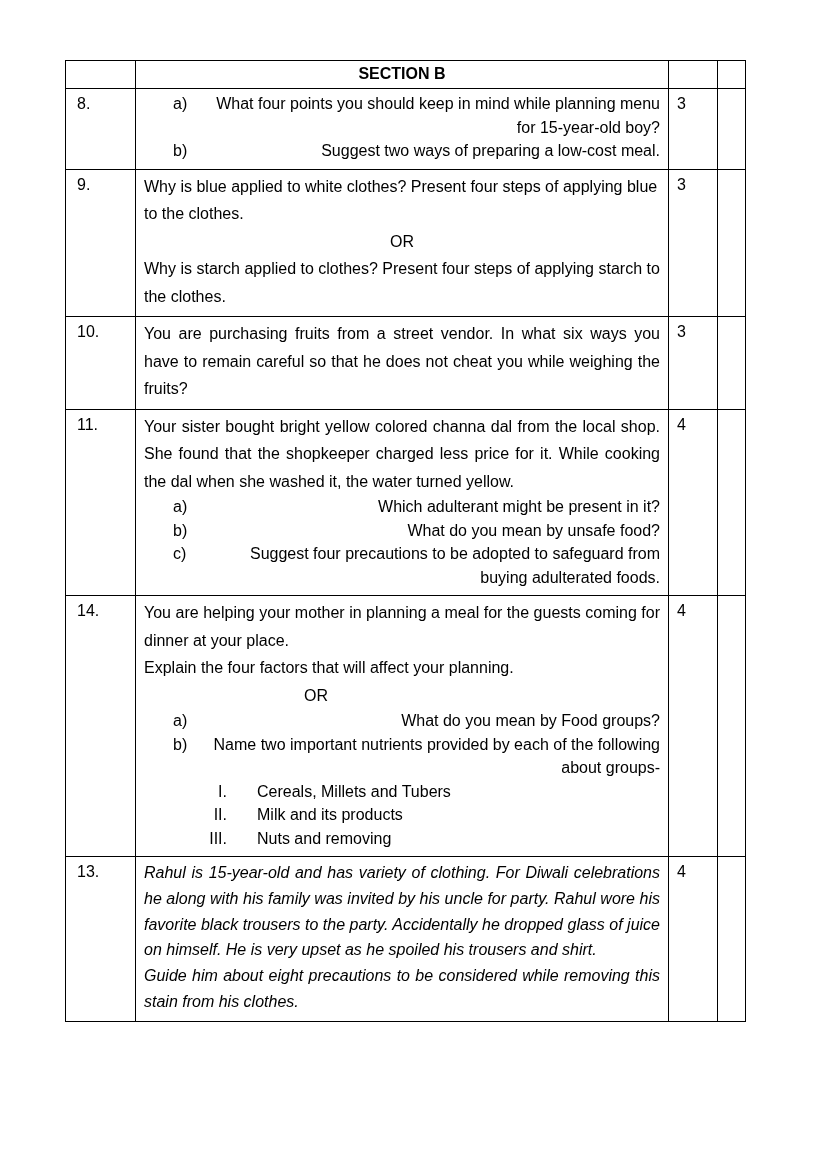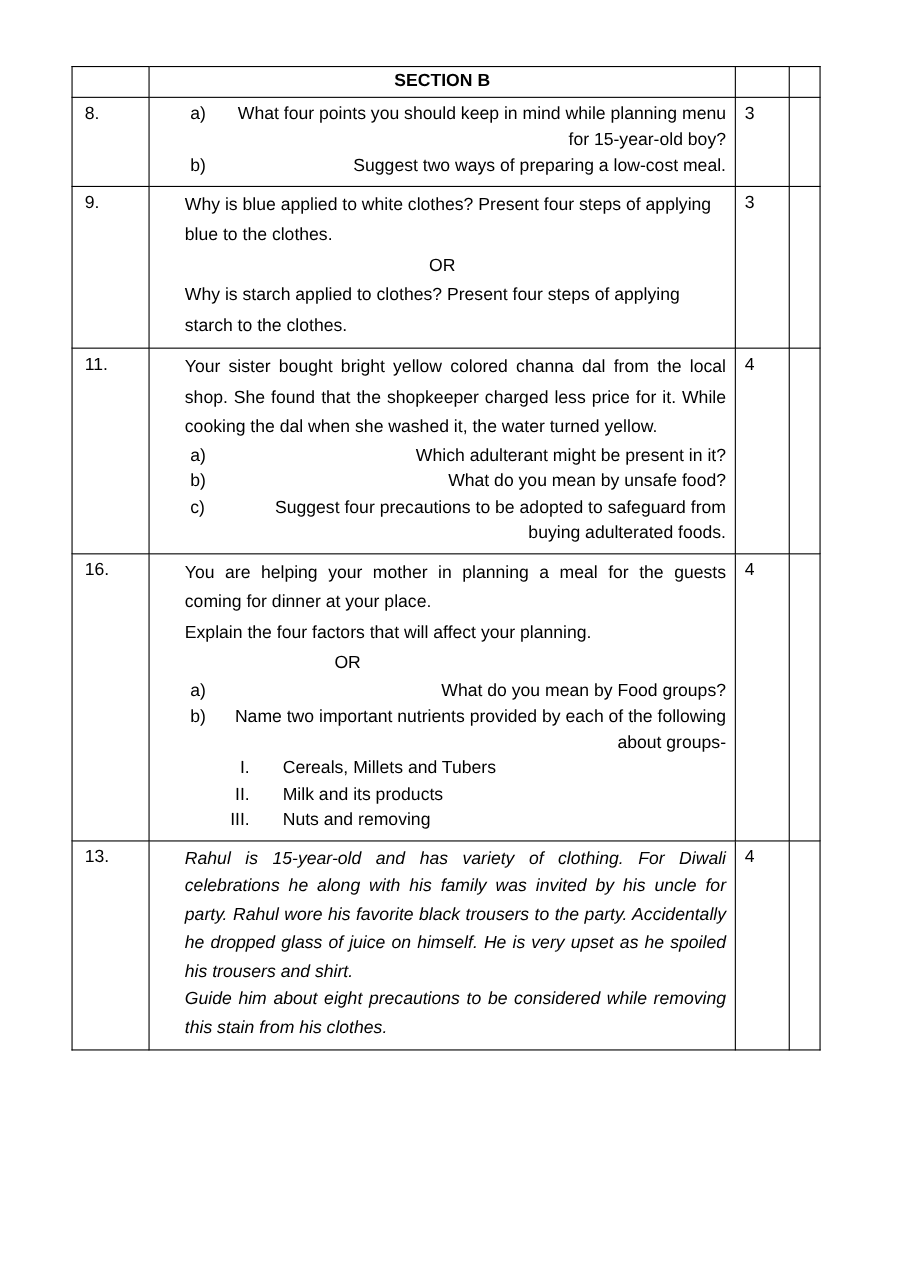--- a/index.html
+++ b/index.html
@@ -38,21 +38,21 @@
   td.cell-num   { padding-left: 11px; line-height: 24px; }
   td.cell-marks { line-height: 24px; }
   td.cell-section {
     font-weight: 700;
     text-align: center;
     line-height: 22px;
     padding-top: 2px;
     padding-bottom: 3px;
   }
 
-  .p  { line-height: 27.5px; margin-left: 24px; }
+  .p  { line-height: 27.5px; }
   .just { text-align: justify; }
   tr.row-q13 .p { line-height: 25.8px; font-style: italic; }
 
   .or-center { line-height: 27.5px; text-align: center; }
   .or-left   { line-height: 27.5px; padding-left: 160px; }
 
   .list { padding-left: 29px; }
   .li   { display: flex; line-height: 23.5px; }
   .li-label { flex: 0 0 27px; }
   .li-text  { flex: 1; text-align: right; }
@@ -104,20 +104,28 @@
       <td class="cell-num">9.</td>
       <td class="cell-text">
         <div class="p">Why is blue applied to white clothes? Present four steps of applying blue to the clothes.</div>
         <div class="or-center">OR</div>
         <div class="p">Why is starch applied to clothes? Present four steps of applying starch to the clothes.</div>
       </td>
       <td class="cell-marks">3</td>
       <td></td>
     </tr>
 
+    <tr class="row-q10">
+      <td class="cell-num">10.</td>
+      <td class="cell-text">
+        <div class="p just">You are purchasing fruits from a street vendor. In what six ways you have to remain careful so that he does not cheat you while weighing the fruits?</div>
+      </td>
+      <td class="cell-marks">3</td>
+      <td></td>
+    </tr>
 
 
     <tr class="row-q11">
       <td class="cell-num">11.</td>
       <td class="cell-text">
         <div class="p just">Your sister bought bright yellow colored channa dal from the local shop. She found that the shopkeeper charged less price for it. While cooking the dal when she washed it, the water turned yellow.</div>
         <div class="list">
           <div class="li">
             <span class="li-label">a)</span>
             <span class="li-text">Which adulterant might be present in it?</span>
@@ -130,21 +138,21 @@
             <span class="li-label">c)</span>
             <span class="li-text just">Suggest four precautions to be adopted to safeguard from buying adulterated foods.</span>
           </div>
         </div>
       </td>
       <td class="cell-marks">4</td>
       <td></td>
     </tr>
 
     <tr class="row-q12">
-      <td class="cell-num">16.</td>
+      <td class="cell-num">14.</td>
       <td class="cell-text">
         <div class="p just">You are helping your mother in planning a meal for the guests coming for dinner at your place.</div>
         <div class="p">Explain the four factors that will affect your planning.</div>
         <div class="or-left">OR</div>
         <div class="list">
           <div class="li">
             <span class="li-label">a)</span>
             <span class="li-text">What do you mean by Food groups?</span>
           </div>
           <div class="li">

